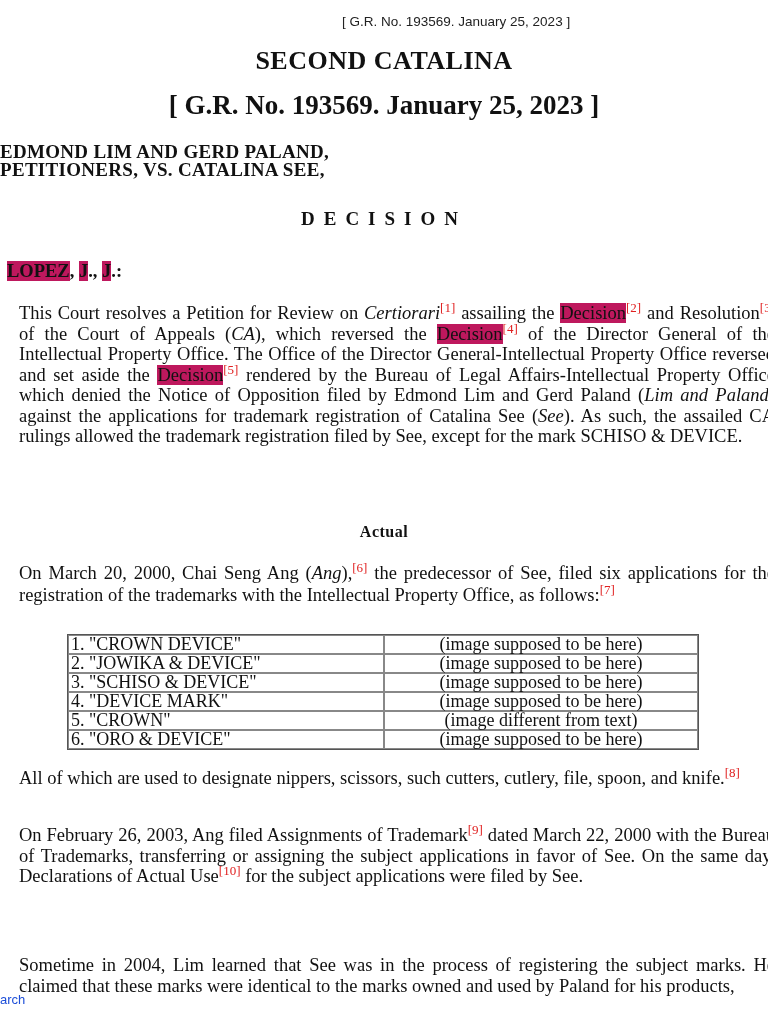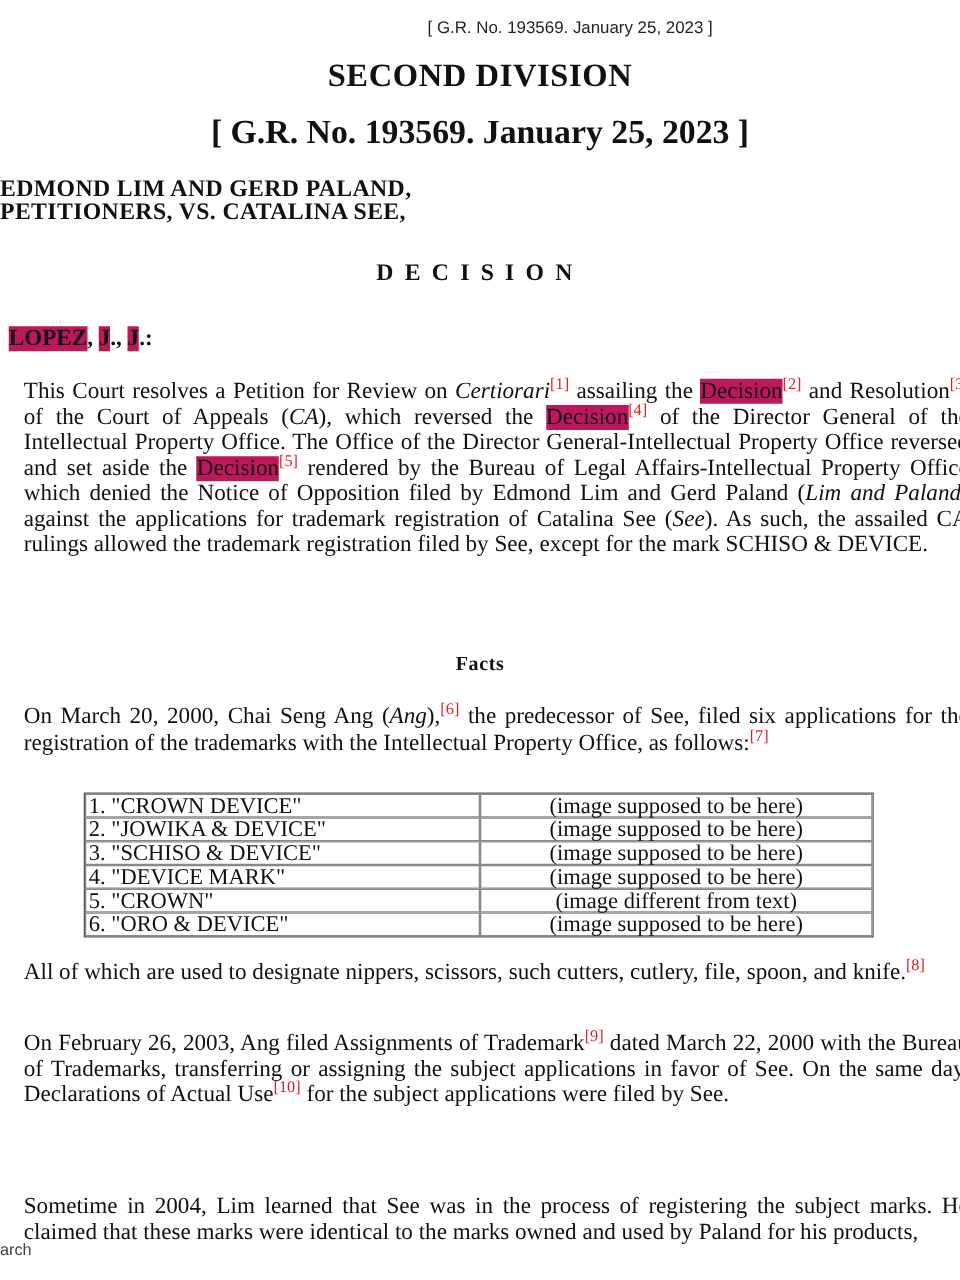--- a/index.html
+++ b/index.html
@@ -50,44 +50,44 @@
   }
   table.marks td {
     border: 1px solid #888; padding: 0 2px; height: 17px; line-height: 17px;
     white-space: nowrap;
   }
   table.marks td.c1 { width: 310px; }
   table.marks td.c2 { width: 308px; text-align: center; margin-top: 30px; }
   .footer-frag {
     position: absolute; top: 992px; left: 0;
     font-family: "Liberation Sans", "DejaVu Sans", sans-serif;
-    font-size: 13px; color: #404040;
+    font-size: 13px; color: #1d4ed8;
   }
   i { font-style: italic; }
 </style>
 </head>
 <body>
 
 <div class="header-ref">[ G.R. No. 193569. January 25, 2023 ]</div>
 
-<div class="division">SECOND DIVISION</div>
+<div class="division">SECOND CATALINA</div>
 <div class="grno">[ G.R. No. 193569. January 25, 2023 ]</div>
 
 <div class="parties">
   <div>EDMOND LIM AND GERD PALAND,</div>
   <div>PETITIONERS, VS. CATALINA SEE,</div>
 </div>
 
 <div class="decision-title">DECISION</div>
 
 <div class="ponente"><span class="hl">LOPEZ</span><span>, </span><span class="hl">J</span><span>., </span><span class="hl">J</span><span>.:</span></div>
 
 <div class="para" style="top:303px;"><span>This Court resolves a Petition for Review on </span><i>Certiorari</i><a class="fn">[1]</a><span> assailing the </span><span class="hl">Decision</span><a class="fn">[2]</a><span> and Resolution</span><a class="fn">[3]</a><span> of the Court of Appeals (</span><i>CA</i><span>), which reversed the </span><span class="hl">Decision</span><a class="fn">[4]</a><span> of the Director General of the Intellectual Property Office. The Office of the Director General-Intellectual Property Office reversed and set aside the </span><span class="hl">Decision</span><a class="fn">[5]</a><span> rendered by the Bureau of Legal Affairs-Intellectual Property Office which denied the Notice of Opposition filed by Edmond Lim and Gerd Paland (</span><i>Lim and Paland</i><span>) against the applications for trademark registration of Catalina See (</span><i>See</i><span>). As such, the assailed CA rulings allowed the trademark registration filed by See, except for the mark SCHISO &amp; DEVICE.</span></div>
 
-<div class="facts">Facts</div>
+<div class="facts">Actual</div>
 
 <div class="para" style="top:562px; line-height:22px;"><span>On March 20, 2000, Chai Seng Ang (</span><i>Ang</i><span>),</span><a class="fn">[6]</a><span> the predecessor of See, filed six applications for the registration of the trademarks with the Intellectual Property Office, as follows:</span><a class="fn">[7]</a></div>
 
 <table class="marks">
   <tbody>
       <tr>
         <td class="c1">1. "CROWN DEVICE"</td>
         <td class="c2">(image supposed to be here)</td>
       </tr>
   <tr>

